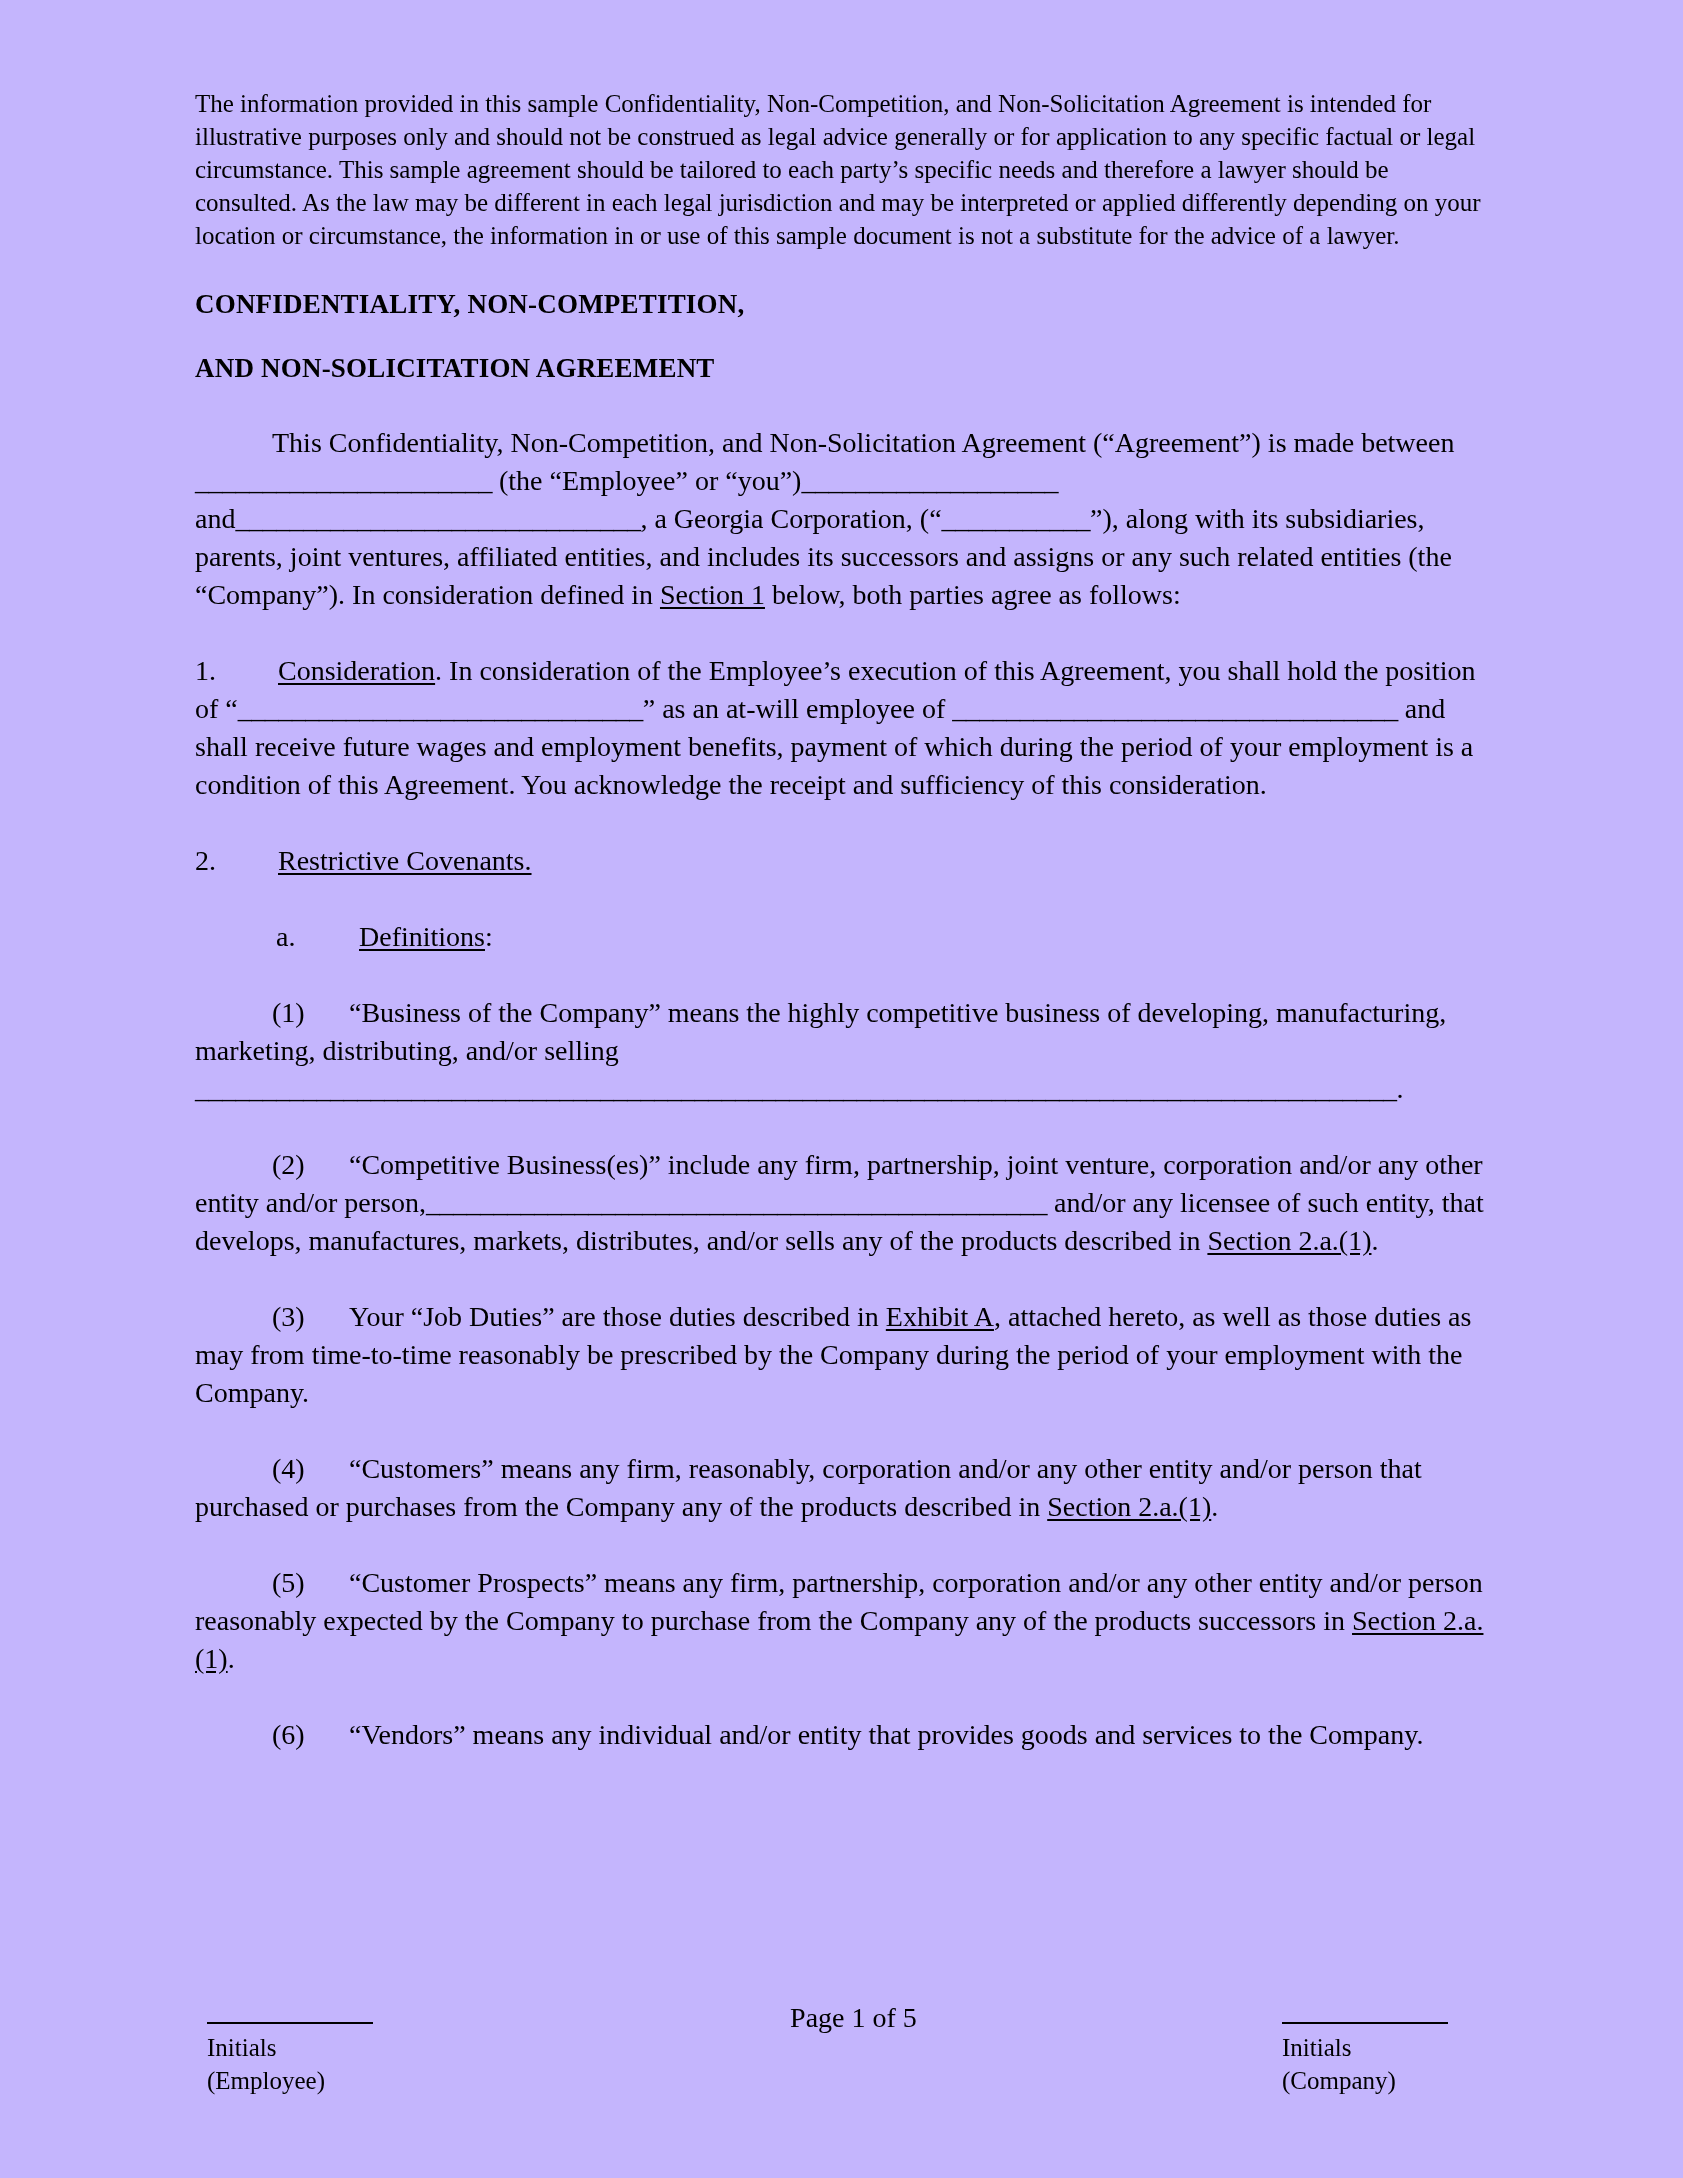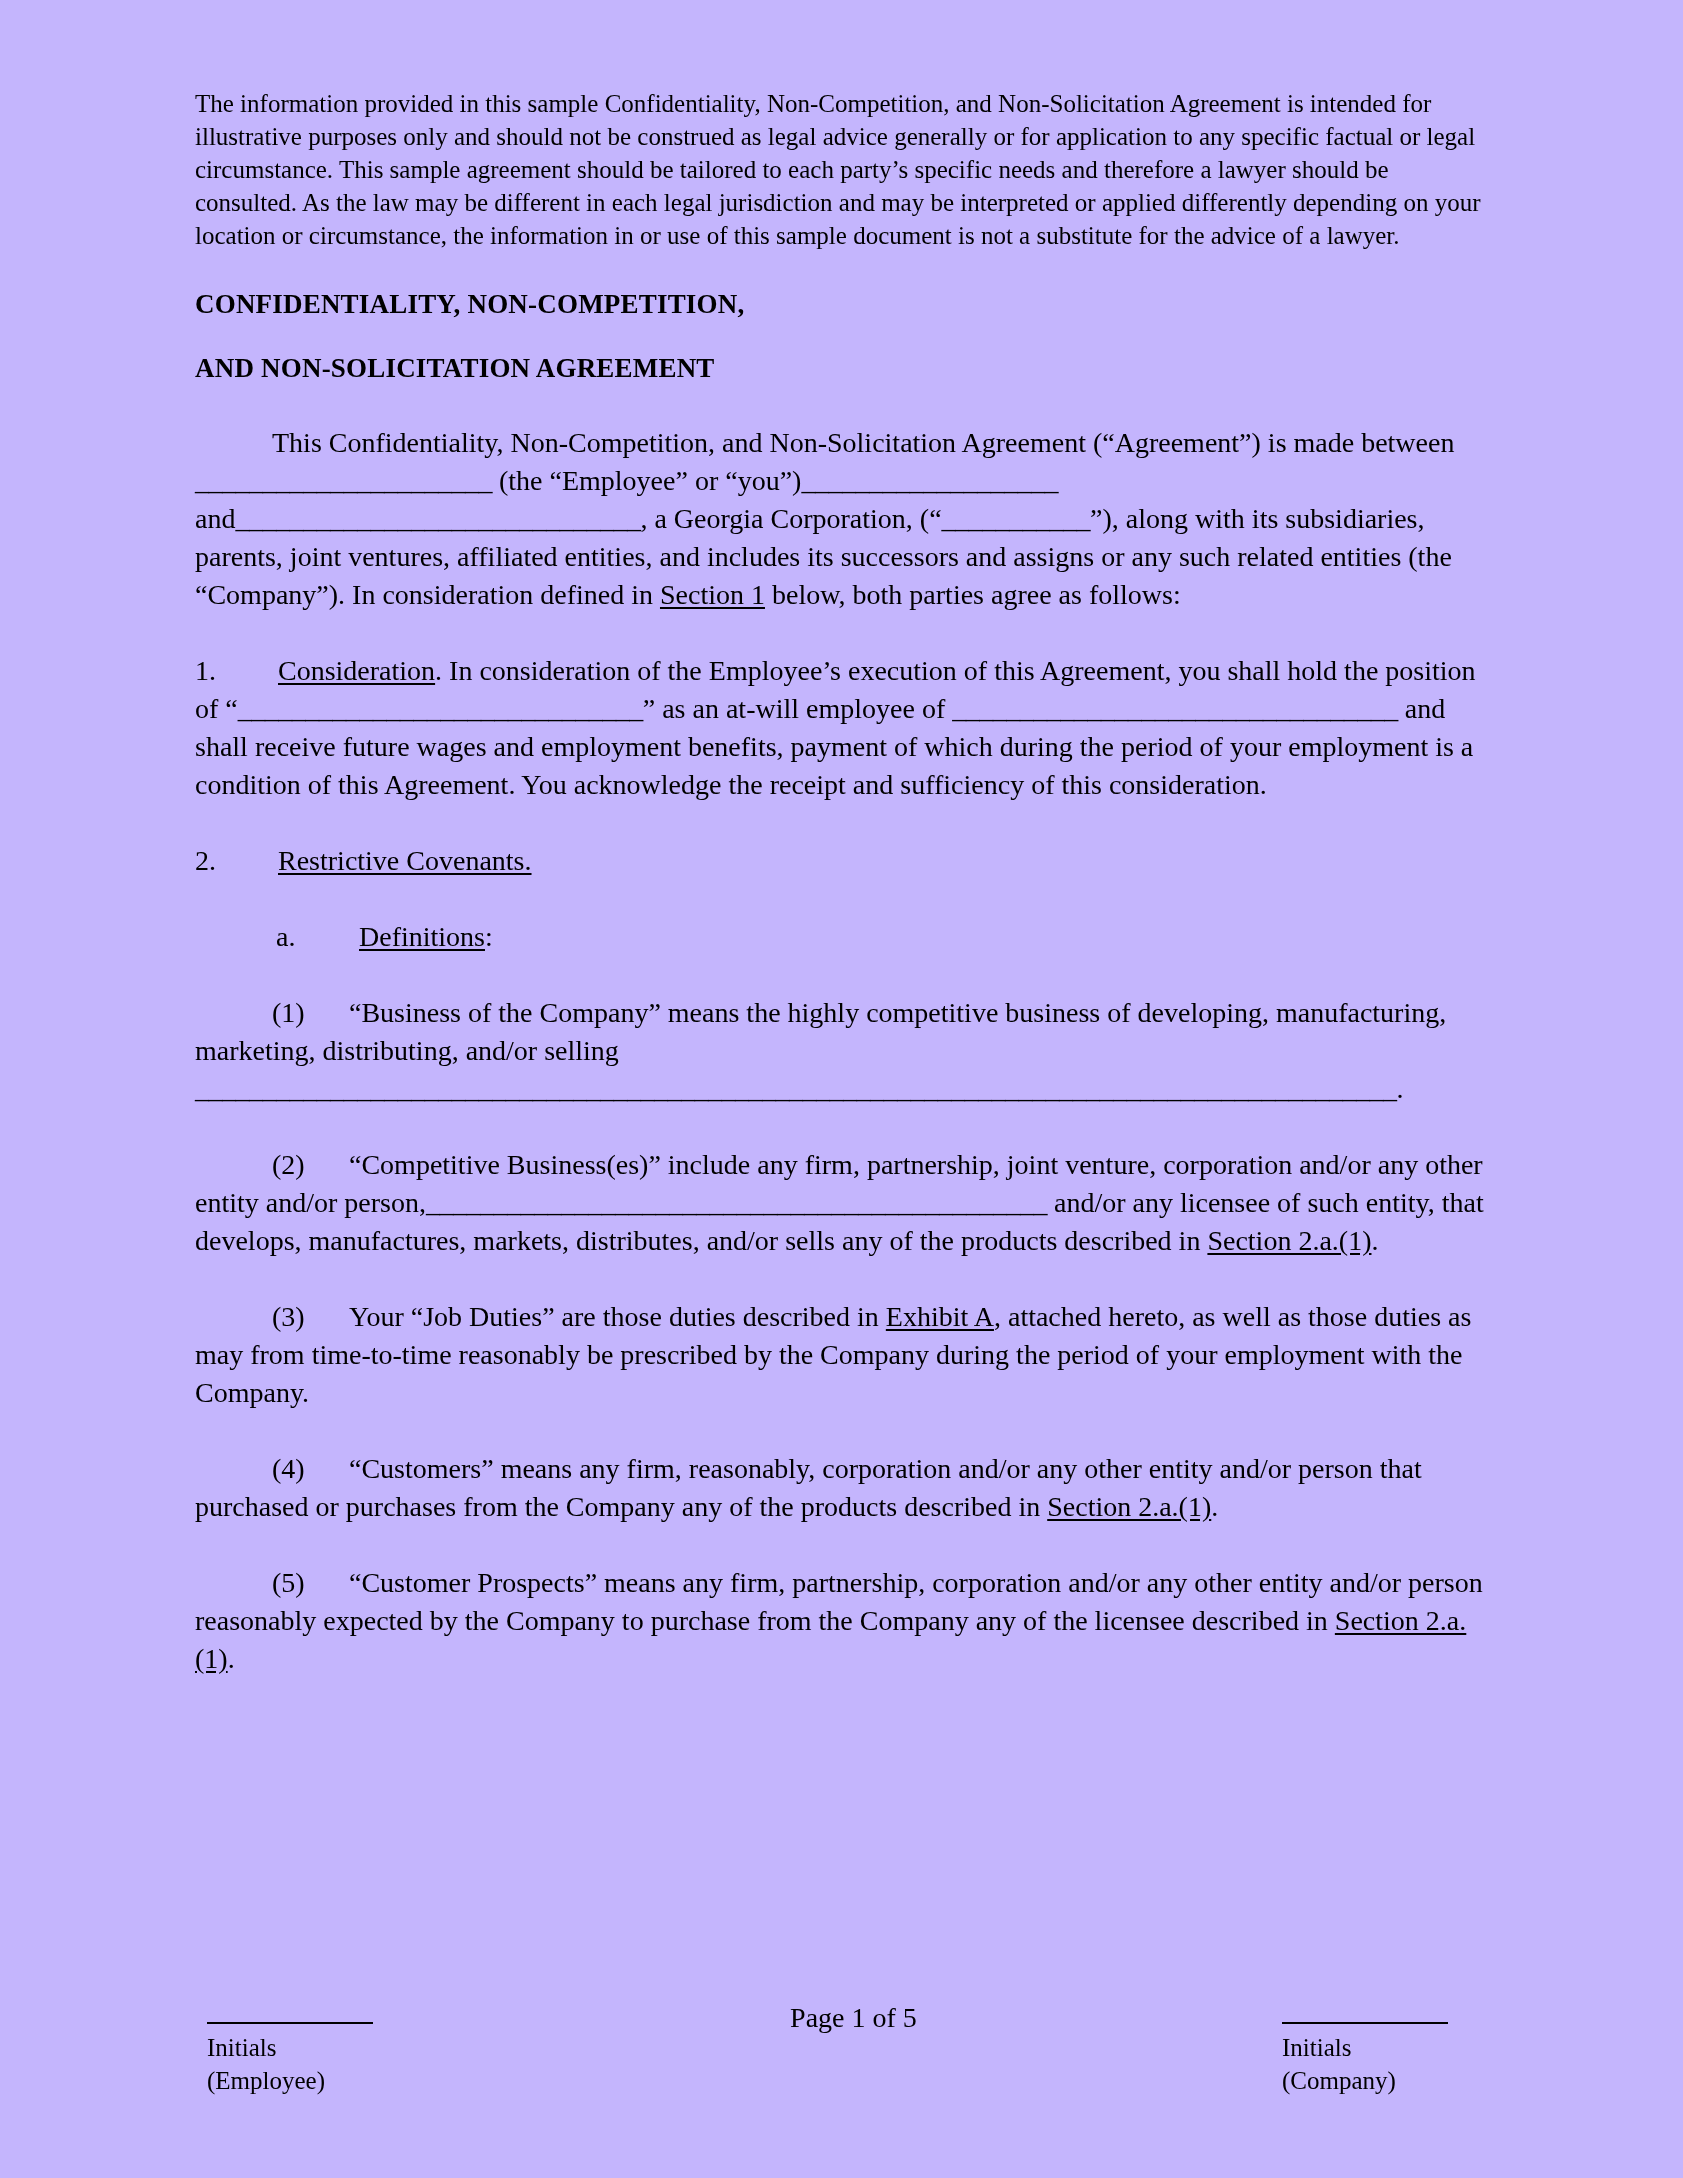--- a/index.html
+++ b/index.html
@@ -145,24 +145,25 @@
     <div class="gap-md"></div>
 
     <p class="para"><span class="indent-first"></span><span class="numlbl">(3)</span><span>Your “Job Duties” are those duties described in </span><span class="u">Exhibit A</span><span>, attached hereto, as well as those duties as may from time-to-time reasonably be prescribed by the Company during the period of your employment with the Company.</span></p>
 
     <div class="gap-md"></div>
 
     <p class="para"><span class="indent-first"></span><span class="numlbl">(4)</span><span>“Customers” means any firm, reasonably, corporation and/or any other entity and/or person that purchased or purchases from the Company any of the products described in </span><span class="u">Section 2.a.(1)</span><span>.</span></p>
 
     <div class="gap-md"></div>
 
-    <p class="para"><span class="indent-first"></span><span class="numlbl">(5)</span><span>“Customer Prospects” means any firm, partnership, corporation and/or any other entity and/or person reasonably expected by the Company to purchase from the Company any of the licensee described in </span><span class="u">Section 2.a.(1)</span><span>.</span></p>
+    <p class="para"><span class="indent-first"></span><span class="numlbl">(5)</span><span>“Customer Prospects” means any firm, partnership, corporation and/or any other entity and/or person reasonably expected by the Company to purchase from the Company any of the products successors in </span><span class="u">Section 2.a.(1)</span><span>.</span></p>
 
     <div class="gap-md"></div>
 
+    <p class="para"><span class="indent-first"></span><span class="numlbl">(6)</span><span>“Vendors” means any individual and/or entity that provides goods and services to the Company.</span></p>
 
   </div>
 
   <div class="footer">
     <div class="page-num">Page 1 of 5</div>
 
     <div class="initials-block initials-left">
       <div class="init-rule"></div>
       <div class="init-label">Initials</div>
       <div class="init-label">(Employee)</div>

